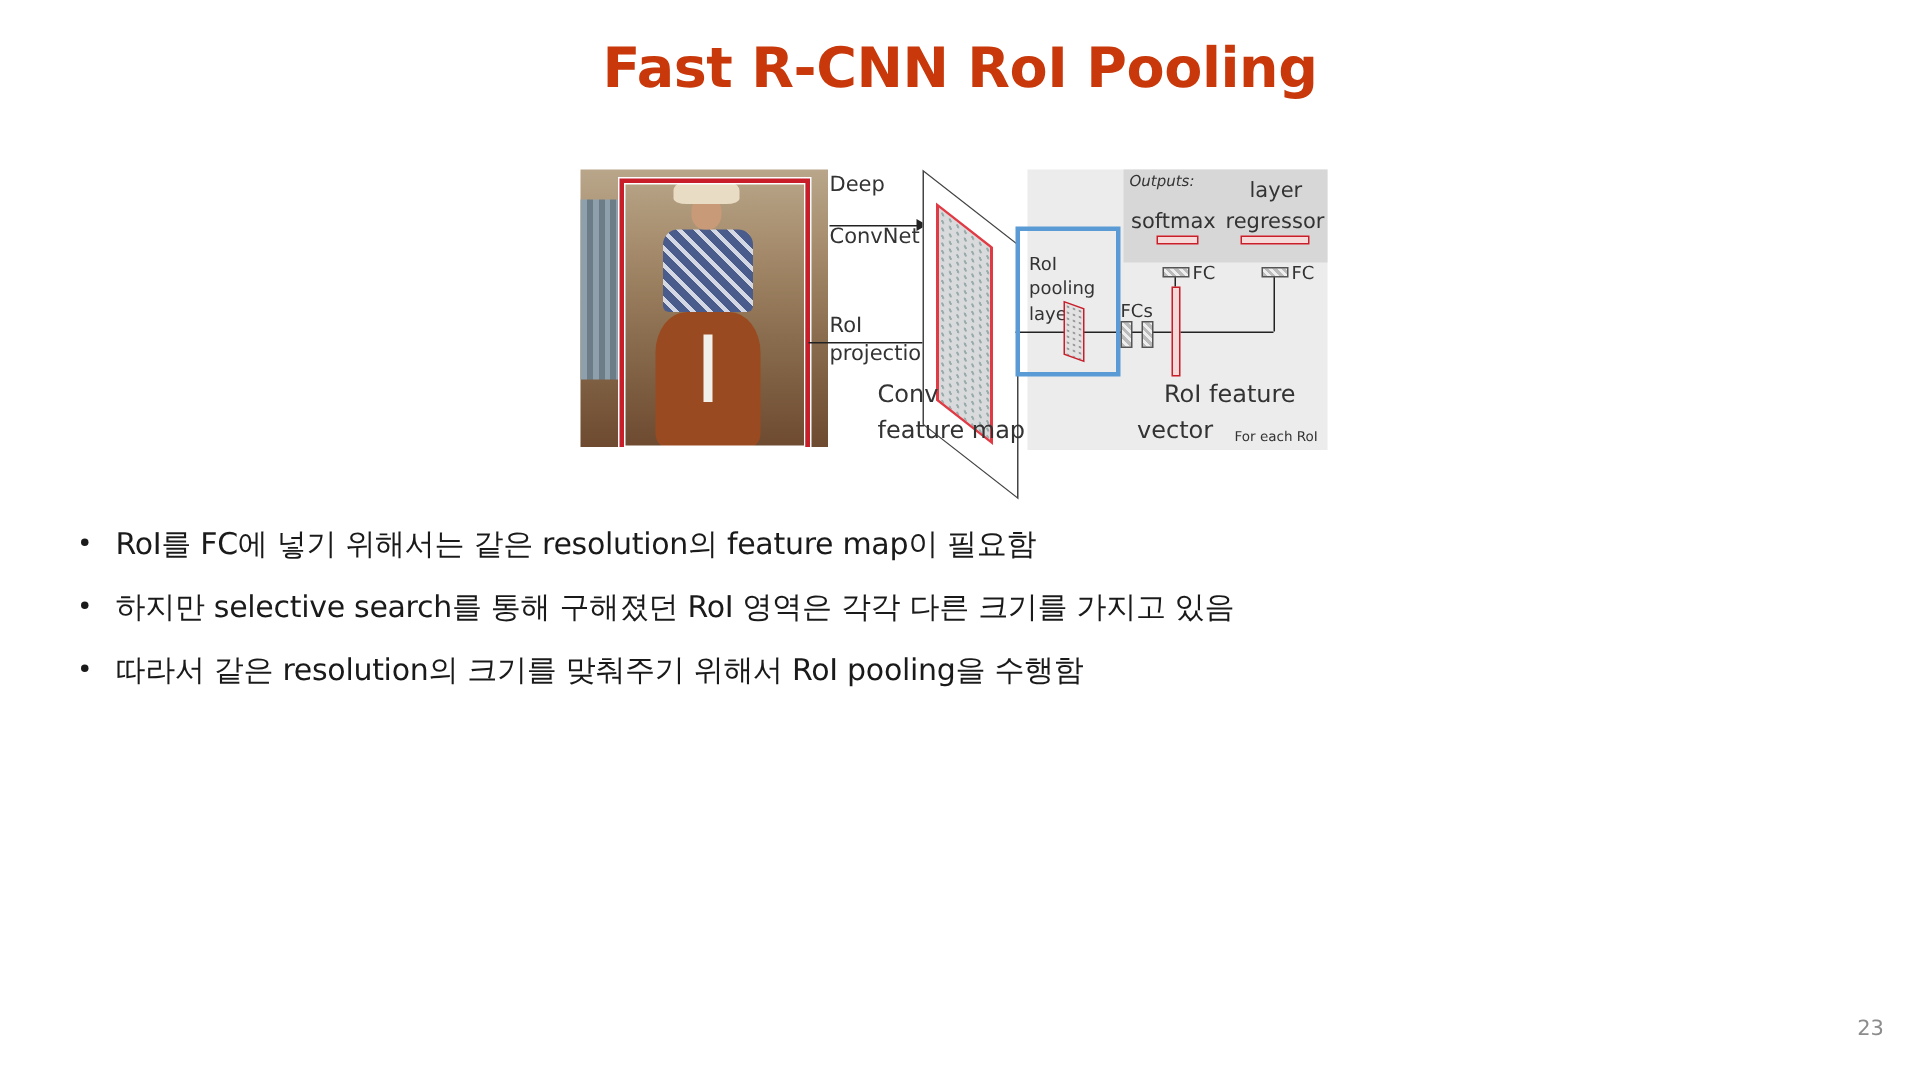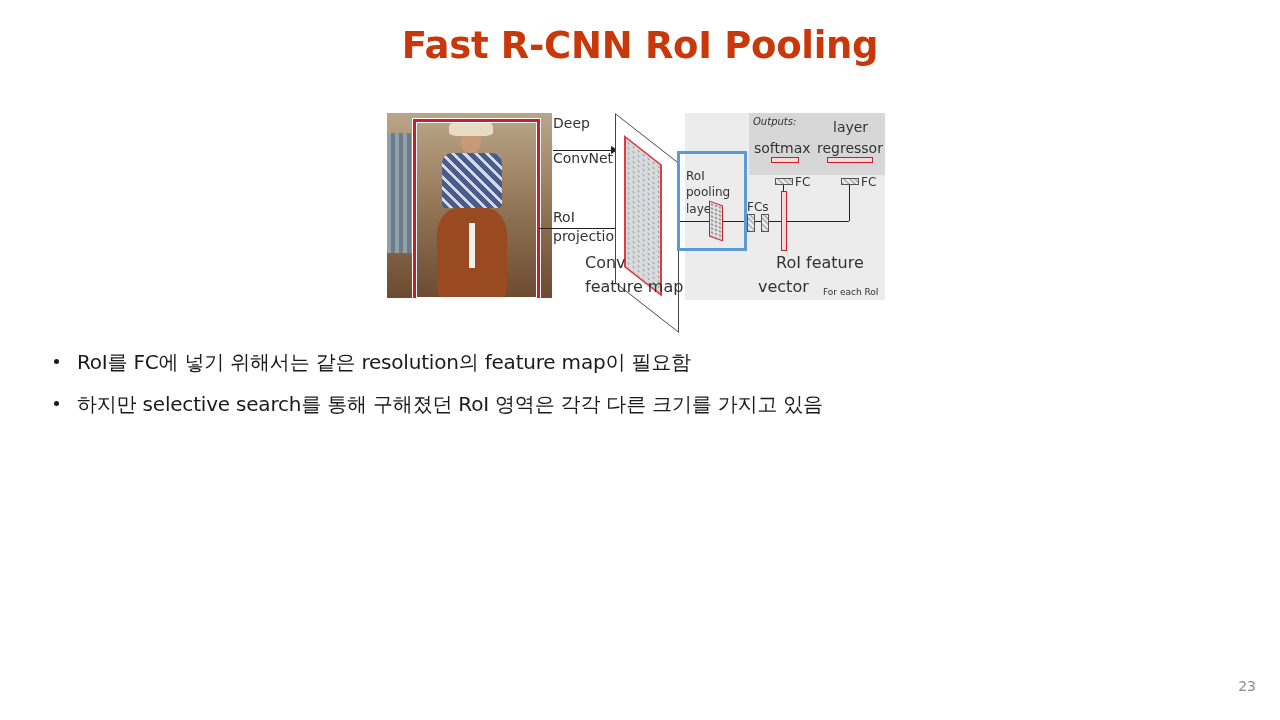--- a/index.html
+++ b/index.html
@@ -155,15 +155,16 @@
   <div class="lbl" style="left:446px;top:6px;">layer</div>
   <div class="lbl" style="left:430px;top:27px;">regressor</div>
 
   <div class="lbl big" style="left:352px;top:138px;margin-left:37px;">RoI feature</div>
   <div class="lbl big" style="left:371px;top:162px;">vector</div>
 </div>
 
 <ul class="bullets">
   <li><span class="dot"></span><span>RoI를 FC에 넣기 위해서는 같은 resolution의 feature map이 필요함</span></li>
   <li><span class="dot"></span><span>하지만 selective search를 통해 구해졌던 RoI 영역은 각각 다른 크기를 가지고 있음</span></li>
+  <li><span class="dot"></span><span>따라서 같은 resolution의 크기를 맞춰주기 위해서 RoI pooling을 수행함</span></li>
 </ul>
 
 <div class="page-num">23</div>
 
 </body></html>

